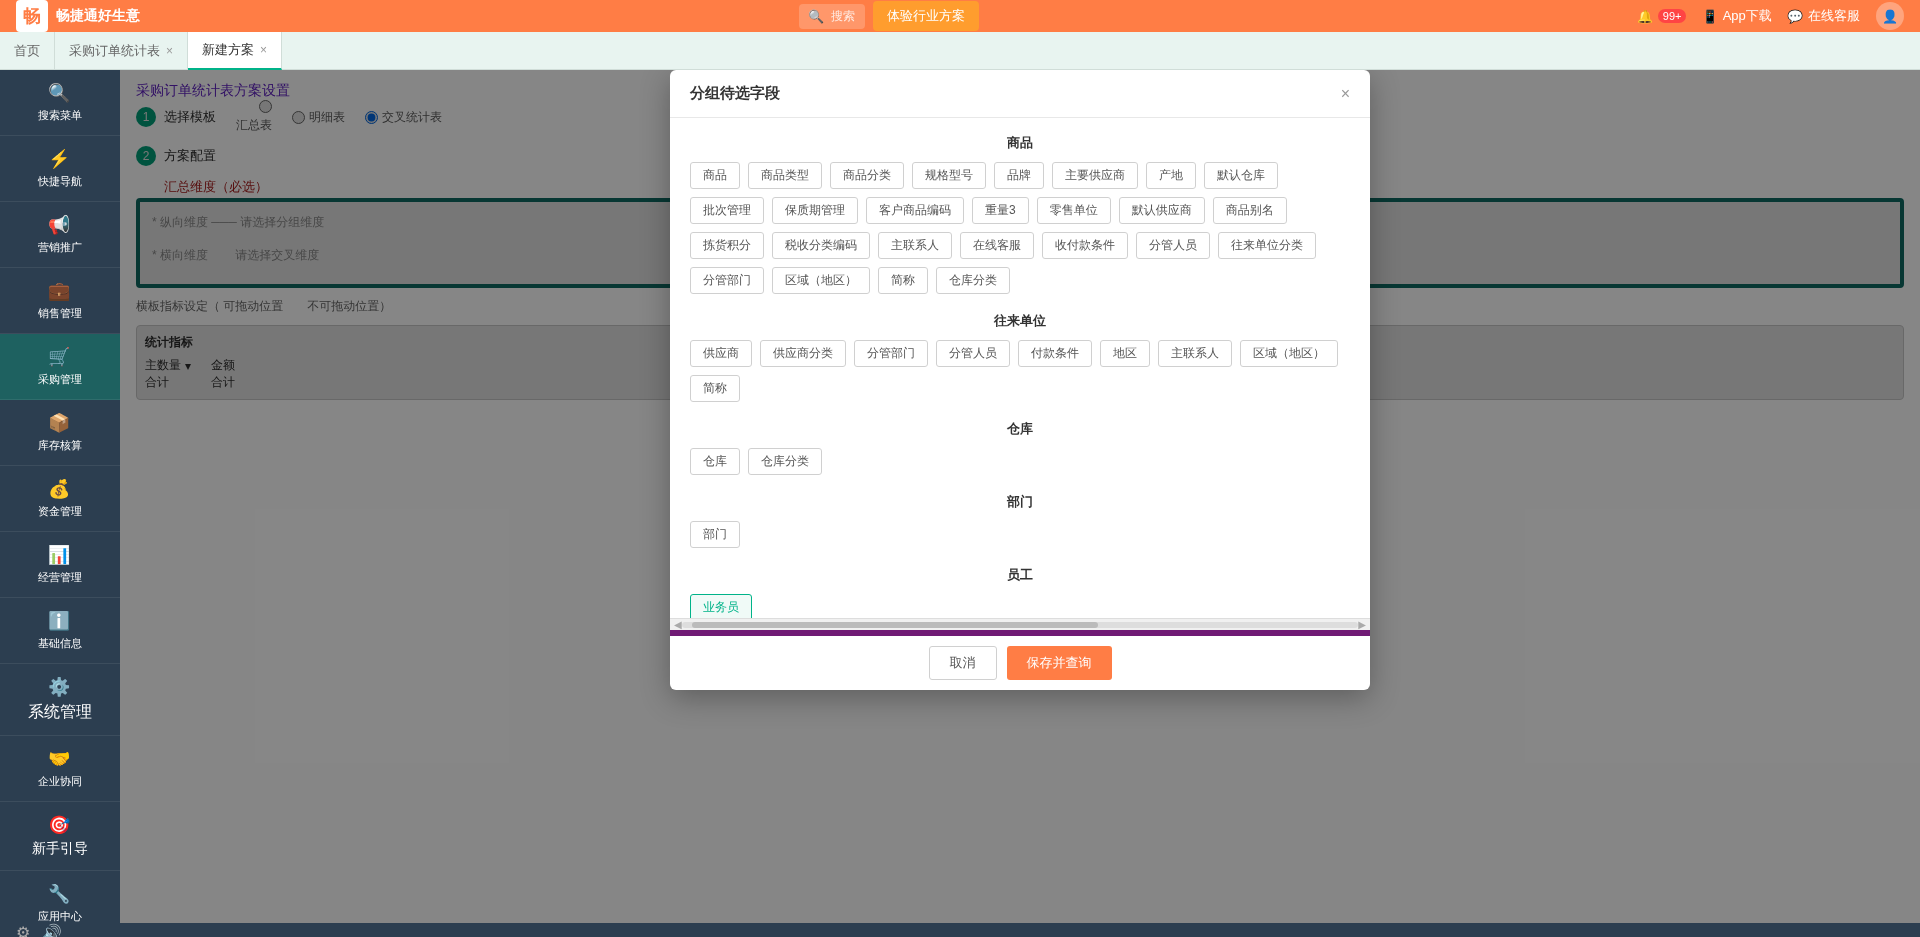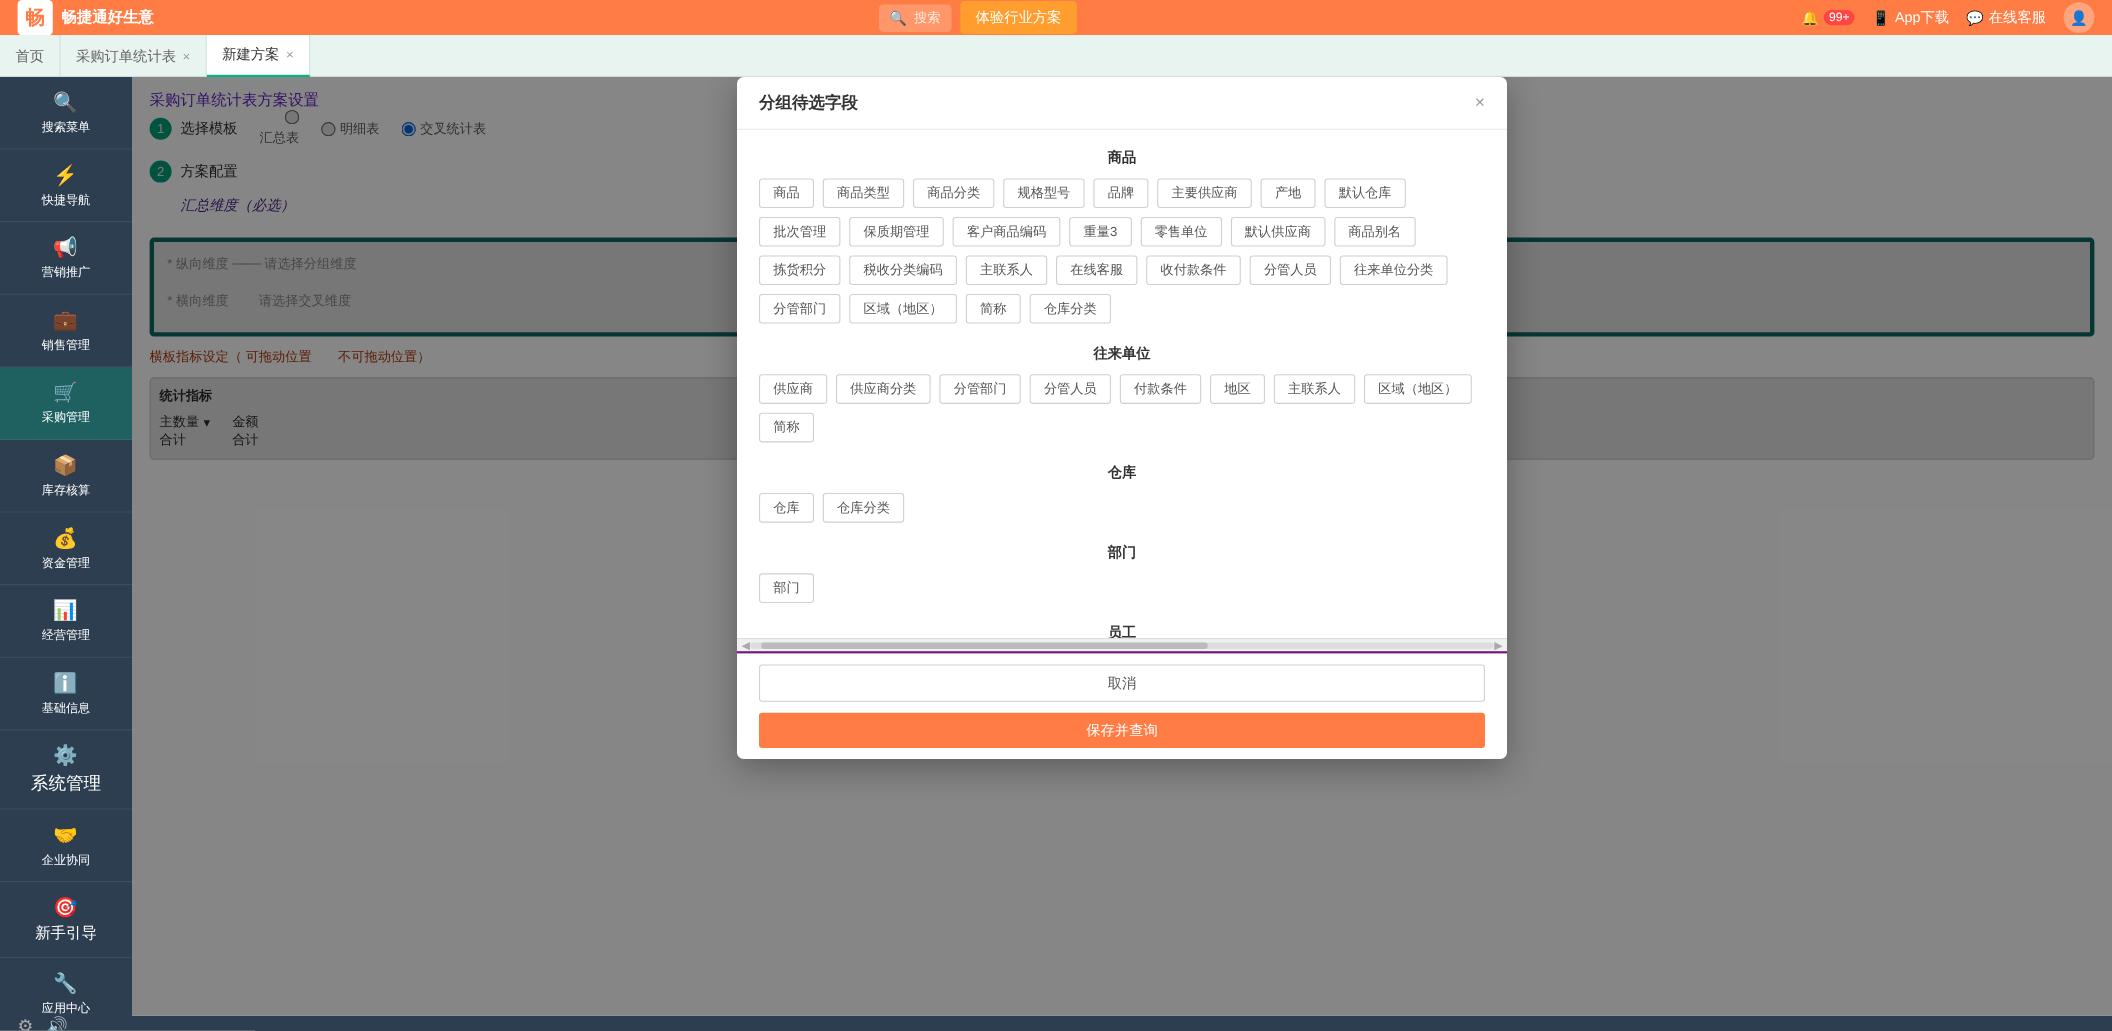--- a/index.html
+++ b/index.html
@@ -169,23 +169,22 @@
     .modal-body::-webkit-scrollbar { width: 6px; }
     .modal-body::-webkit-scrollbar-track { background: #f0f0f0; }
     .modal-body::-webkit-scrollbar-thumb { background: #ccc; border-radius: 3px; }
 
     
     .modal-footer {
       display: flex;
       justify-content: center;
       gap: 10px;
       padding: 10px 20px;
-      border-top: 2px solid #701a75;
+      border-top: 6px solid #701a75;
       flex-shrink: 0;
-      flex-direction: column;
     }
     .btn-cancel {
       padding: 7px 20px;
       border: 1px solid #d0d0d0;
       background: white;
       border-radius: 3px;
       cursor: pointer;
       font-size: 13px;
       color: #555;
     }
@@ -368,28 +367,28 @@
                 <span>交叉统计表</span>
             </label>
           </div>
         </div>
 
         <div class="section-step">
           <div class="step-badge">2</div>
           <span>方案配置</span>
         </div>
 
-        <div style="margin-left:28px;margin-bottom:20px;font-size:13px;color:#4c1d95;font-style:italic;">汇总维度（必选）</div>
+        <div style="margin-left:28px;margin-bottom:2px;font-size:13px;color:#b91c1c;">汇总维度（必选）</div>
 
         <div style="background:white;border:4px solid #0f766e;border-radius:4px;padding:12px;margin-bottom:10px;">
           <div style="font-size:12px;color:#999;margin-bottom:8px;">* 纵向维度 ─── 请选择分组维度</div>
           <div style="font-size:12px;color:#999;margin-bottom:8px;margin-top:16px;">* 横向维度 　　请选择交叉维度</div>
         </div>
 
-        <div style="font-size:12px;color:#c2410c;margin-bottom:10px;">横板指标设定（ 可拖动位置　　不可拖动位置）</div>
+        <div style="font-size:12px;color:#737373;margin-bottom:10px;">横板指标设定（ 可拖动位置　　不可拖动位置）</div>
 
         <div style="background:white;border:1px solid #e0e0e0;border-radius:4px;padding:8px;">
           <div style="font-size:12px;font-weight:bold;color:#333;margin-bottom:6px;">统计指标</div>
           <div style="display:flex;gap:20px;font-size:12px;">
             <div>
               <div style="display:flex;align-items:center;gap:4px;">
                 <span>主数量</span>
                 <span>▾</span>
               </div>
               <div>合计</div>

